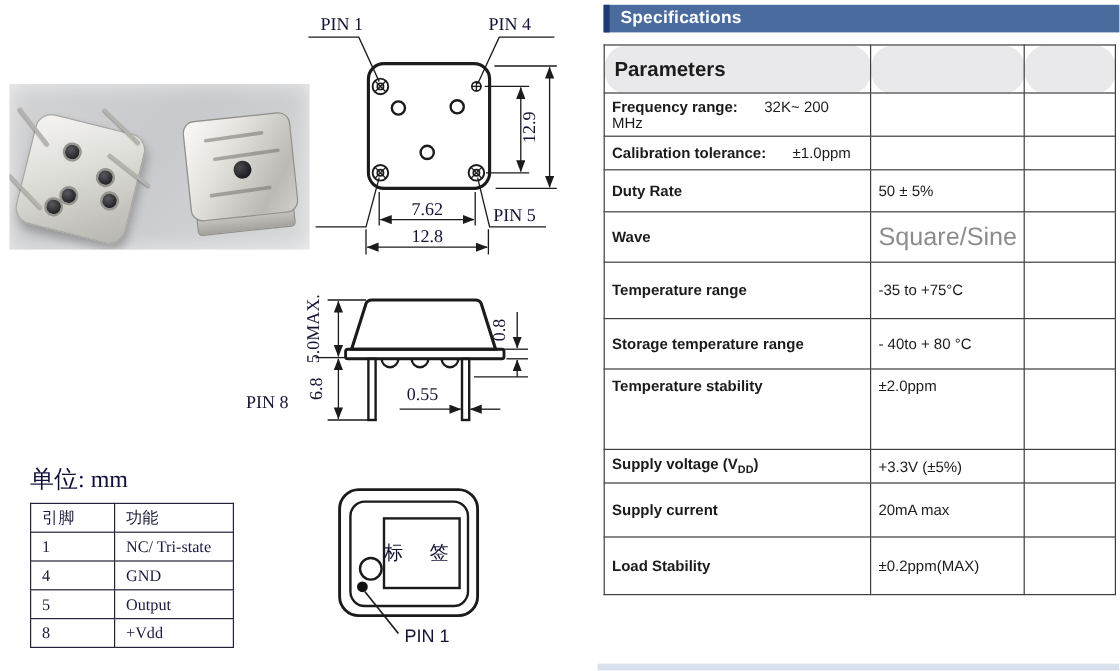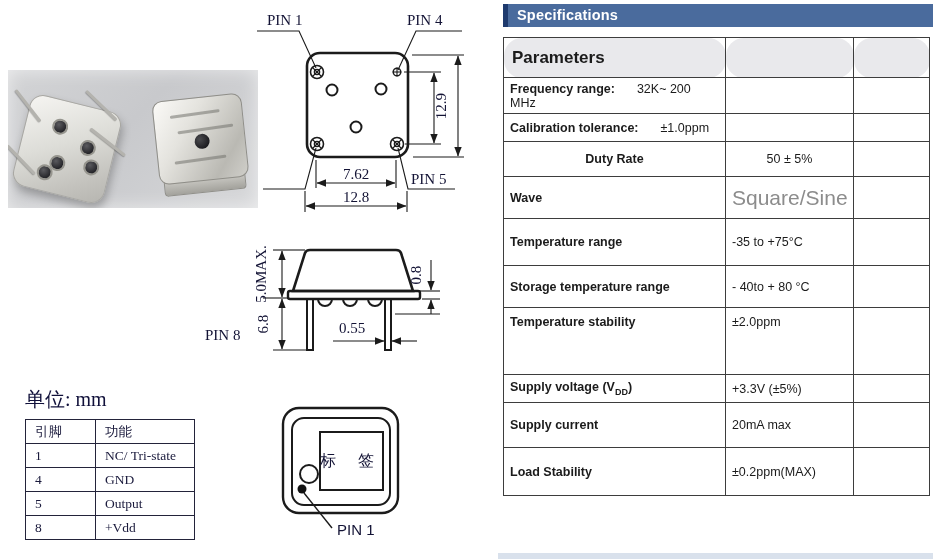--- a/index.html
+++ b/index.html
@@ -246,21 +246,21 @@
     <tr style="height:36px;">
       <td><span class="p">Frequency range:</span><span class="inline-val">32K~ 200 MHz</span></td>
       <td></td>
       <td></td>
     </tr>
     <tr style="height:28px;margin-left:24px;">
       <td><span class="p">Calibration tolerance:</span><span class="inline-val">±1.0ppm</span></td>
       <td></td>
       <td></td>
     </tr>
-    <tr style="height:35px;text-align:center;">
+    <tr style="height:35px;">
       <td class="p">Duty Rate</td>
       <td>50 ± 5%</td>
       <td></td>
     </tr>
     <tr style="height:42px;">
       <td class="p">Wave</td>
       <td class="wave-val">Square/Sine</td>
       <td></td>
     </tr>
     <tr style="height:47px;">

